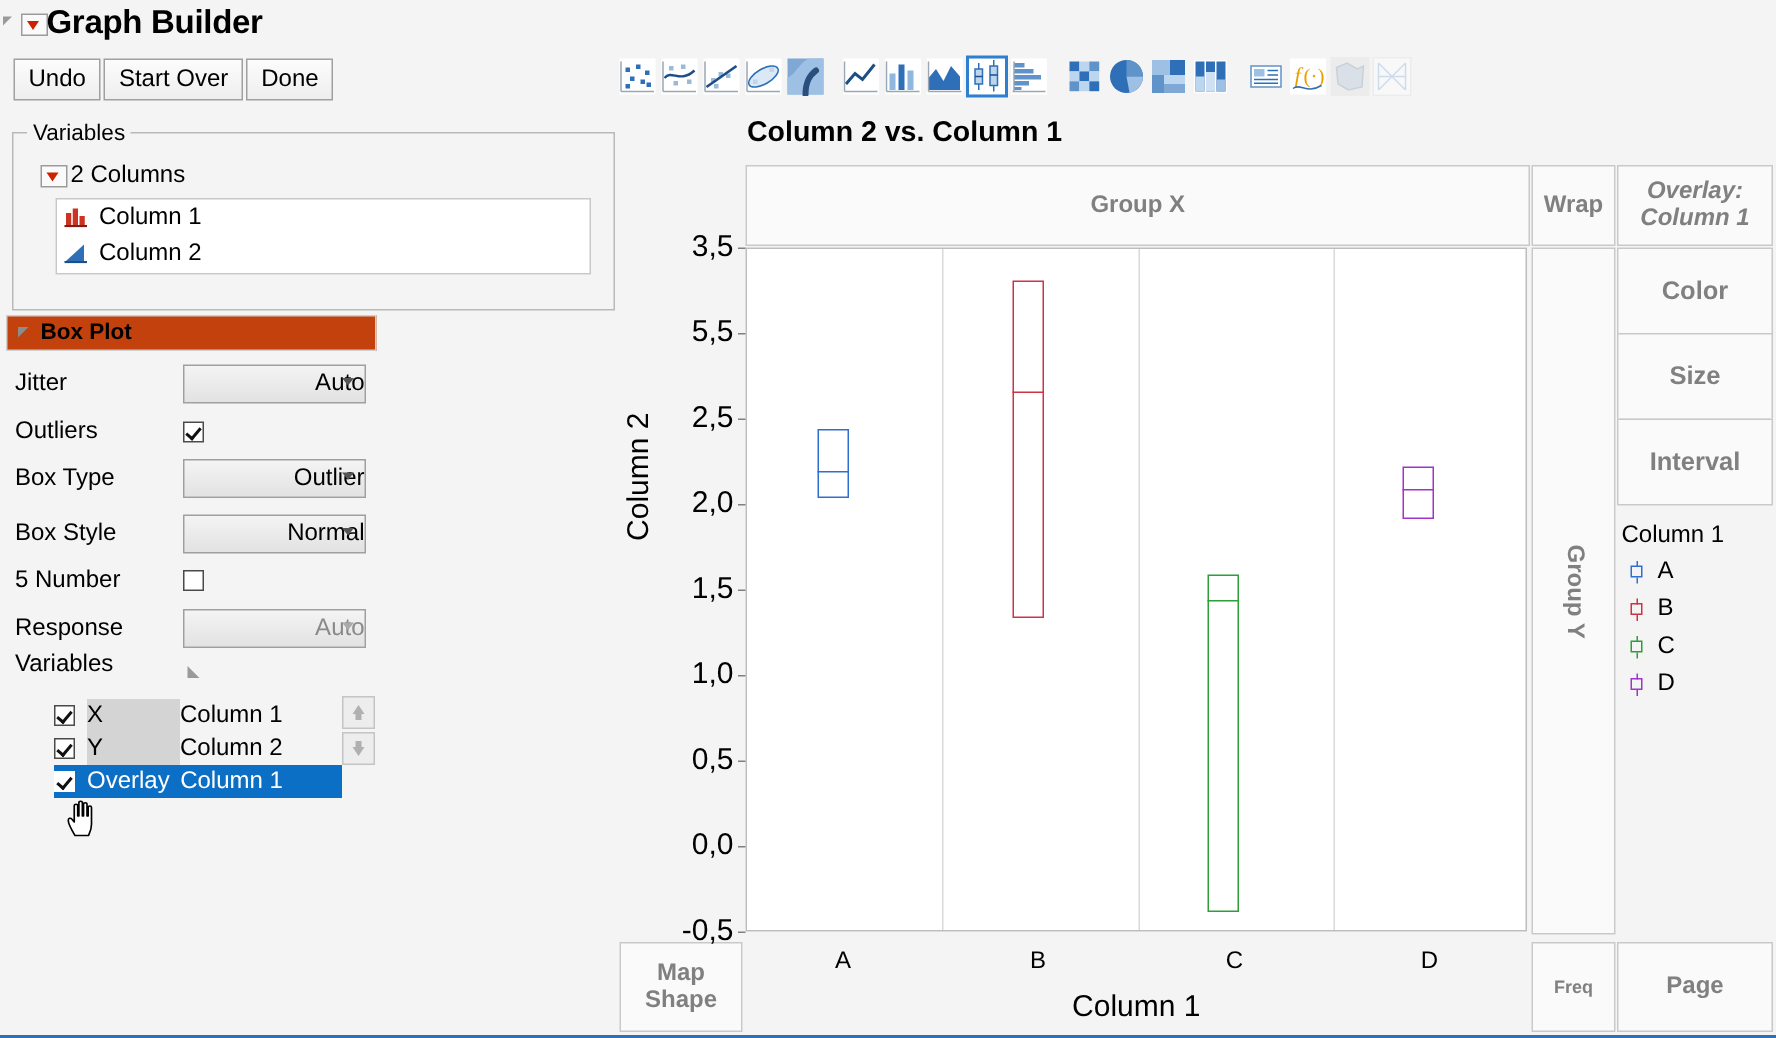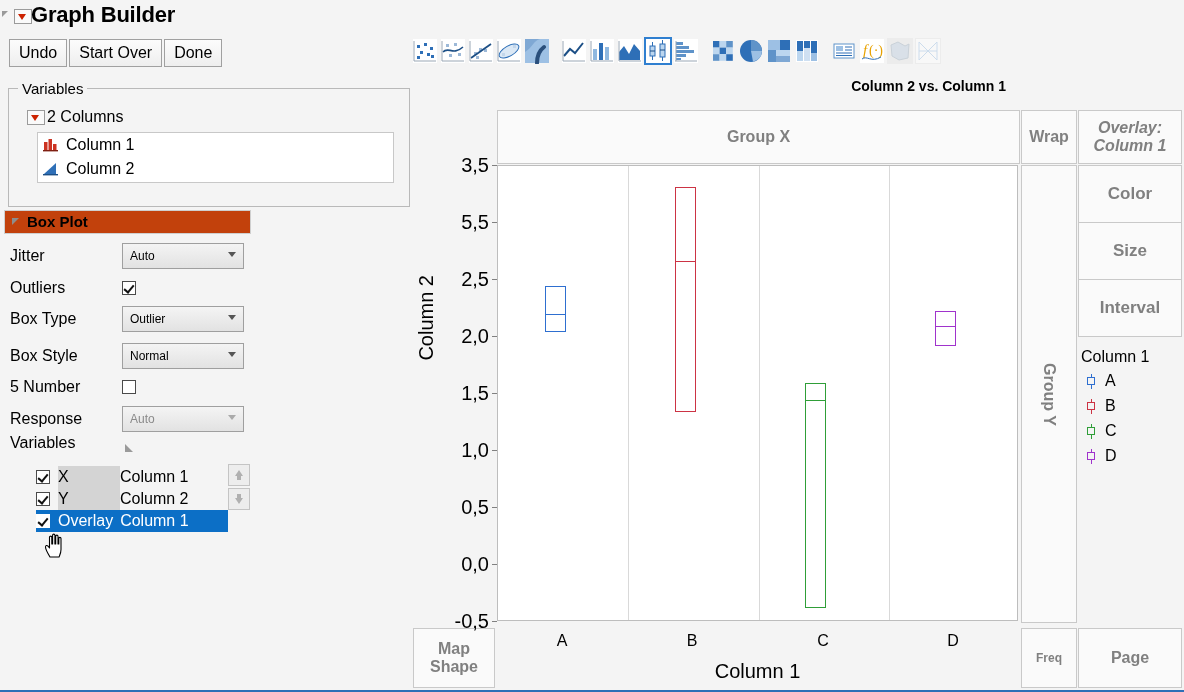--- a/index.html
+++ b/index.html
@@ -48,21 +48,21 @@
   .ico-nominal{width:18px;height:16px;margin-right:6px;position:relative;}
   .ico-cont{width:18px;height:16px;margin-right:6px;position:relative;}
 
   
   .bp-hdr{position:absolute;left:4px;top:210px;width:245px;height:22px;background:#c2410c;border:1px solid #cfcfcf;}
   .bp-hdr .t{position:absolute;left:22px;top:2px;font-weight:bold;font-size:15px;}
   .bp-hdr .tri{position:absolute;left:7px;top:7px;width:0;height:0;border-top:7px solid #8d8d8d;border-right:7px solid transparent;}
   .orow{position:absolute;left:10px;height:30px;display:flex;align-items:center;}
   .orow .olbl{width:112px;font-size:16px;}
   .sel-ctl{width:122px;height:26px;background:linear-gradient(#f4f4f4,#e2e2e2);border:1px solid #9f9f9f;
-    position:relative;font-size:12px;line-height:24px;padding-left:7px;box-sizing:border-box;}
+    position:relative;font-size:16px;line-height:24px;padding-left:7px;box-sizing:border-box;text-align:right;}
   .sel-ctl.dim{color:#8a8a8a;}
   .sel-ctl .chev{position:absolute;right:7px;top:8px;width:0;height:0;
     border-left:4px solid transparent;border-right:4px solid transparent;border-top:5px solid #555;}
   .sel-ctl.dim .chev{border-top-color:#aaa;}
   .cbx{width:14px;height:14px;border:1px solid #4a4a4a;background:#fff;position:relative;box-sizing:border-box;}
   .cbx.on::after{content:"";position:absolute;left:3px;top:1px;width:4px;height:8px;
     border-right:2px solid #111;border-bottom:2px solid #111;transform:rotate(40deg);}
 
   
   .varrole-lbl{position:absolute;left:10px;top:434px;font-size:16px;}
@@ -79,21 +79,21 @@
   .arrows{position:absolute;left:228px;top:464px;}
   .arrbtn{width:20px;height:20px;background:#ededed;border:1px solid #c4c4c4;position:relative;margin-bottom:2px;}
   .arrbtn .up{position:absolute;left:6px;top:5px;width:0;height:0;border-left:4px solid transparent;border-right:4px solid transparent;border-bottom:6px solid #b0b0b0;}
   .arrbtn .upstem{position:absolute;left:8px;top:10px;width:4px;height:5px;background:#b0b0b0;}
   .arrbtn .dn{position:absolute;left:6px;top:9px;width:0;height:0;border-left:4px solid transparent;border-right:4px solid transparent;border-top:6px solid #b0b0b0;}
   .arrbtn .dnstem{position:absolute;left:8px;top:5px;width:4px;height:5px;background:#b0b0b0;}
 
   .cursor-hand{position:absolute;left:44px;top:532px;width:22px;height:26px;pointer-events:none;}
 
   
-  .gtitle{position:absolute;left:486px;top:78px;width:520px;text-align:right;font-size:14px;font-weight:bold;}
+  .gtitle{position:absolute;left:498px;top:78px;width:520px;text-align:left;font-size:19px;font-weight:bold;}
 
   .zone{position:absolute;border:1px solid #c9c9c9;background:#fafafa;
     display:flex;align-items:center;justify-content:center;color:#808080;font-weight:bold;}
   #zone-groupx{left:497px;top:110px;width:521px;height:52px;font-size:16px;}
   #zone-wrap{left:1021px;top:110px;width:54px;height:52px;font-size:16px;}
   #zone-overlay{left:1078px;top:110px;width:102px;height:52px;font-size:16px;font-style:italic;
     flex-direction:column;line-height:1.15;}
   #zone-groupy{left:1021px;top:165px;width:54px;height:456px;font-size:16px;}
   #zone-groupy .vtxt{writing-mode:vertical-rl;}
   #zone-color{left:1078px;top:165px;width:102px;height:56px;font-size:17px;}

